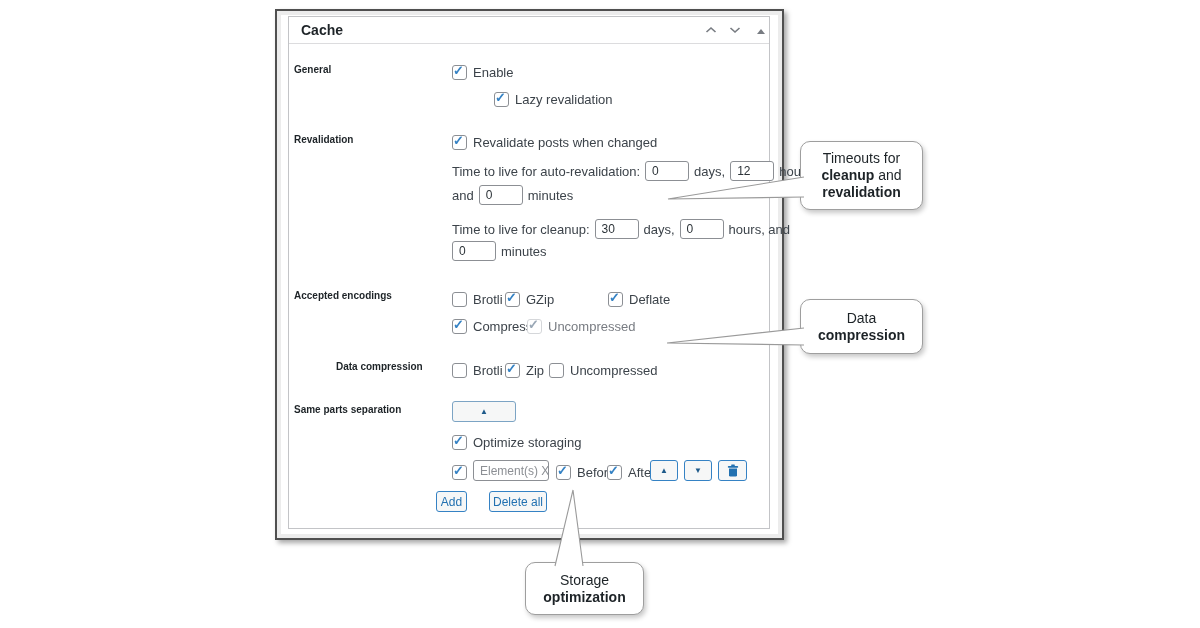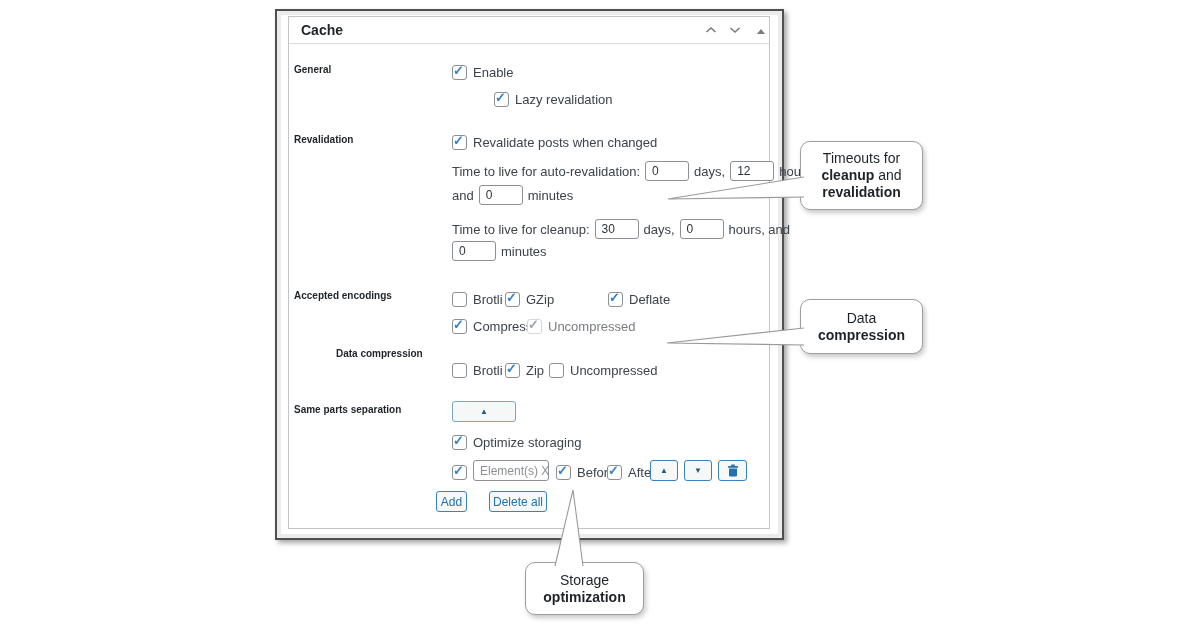--- a/index.html
+++ b/index.html
@@ -89,21 +89,21 @@
       </span>
     </div>
     <div class="hdr-icon" style="left:464px;top:7px;">
       <span class="tri-up"></span>
     </div>
   </div>
 
   <div class="flabel" style="left:294px;top:64px;">General</div>
   <div class="flabel" style="left:294px;top:134px;">Revalidation</div>
   <div class="flabel" style="left:294px;top:290px;">Accepted encodings</div>
-  <div class="flabel" style="left:294px;top:348px;padding-left:42px;">Data compression</div>
+  <div class="flabel" style="left:294px;top:361px;padding-left:42px;">Data compression</div>
   <div class="flabel" style="left:294px;top:404px;">Same parts separation</div>
 
   <label class="cbl" style="left:452px;top:64px;">
     <span class="cb checked"></span>
     <span>Enable</span>
   </label>
   <label class="cbl" style="left:452px;top:91px;padding-left:42px;">
     <span class="cb checked"></span>
     <span>Lazy revalidation</span>
   </label>

